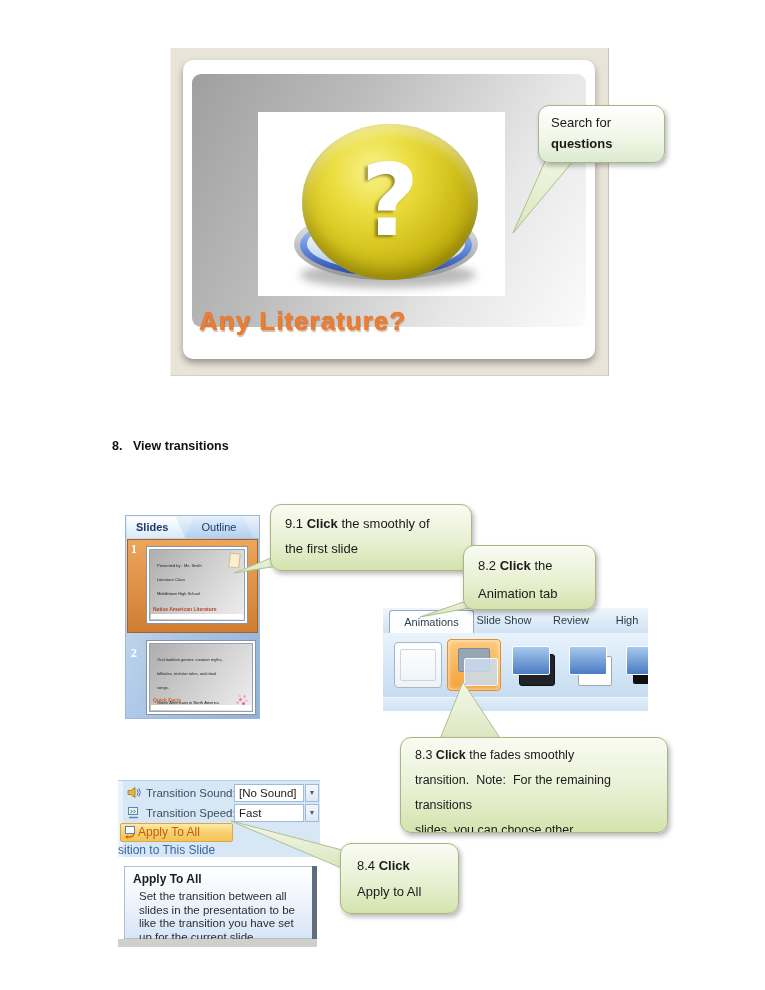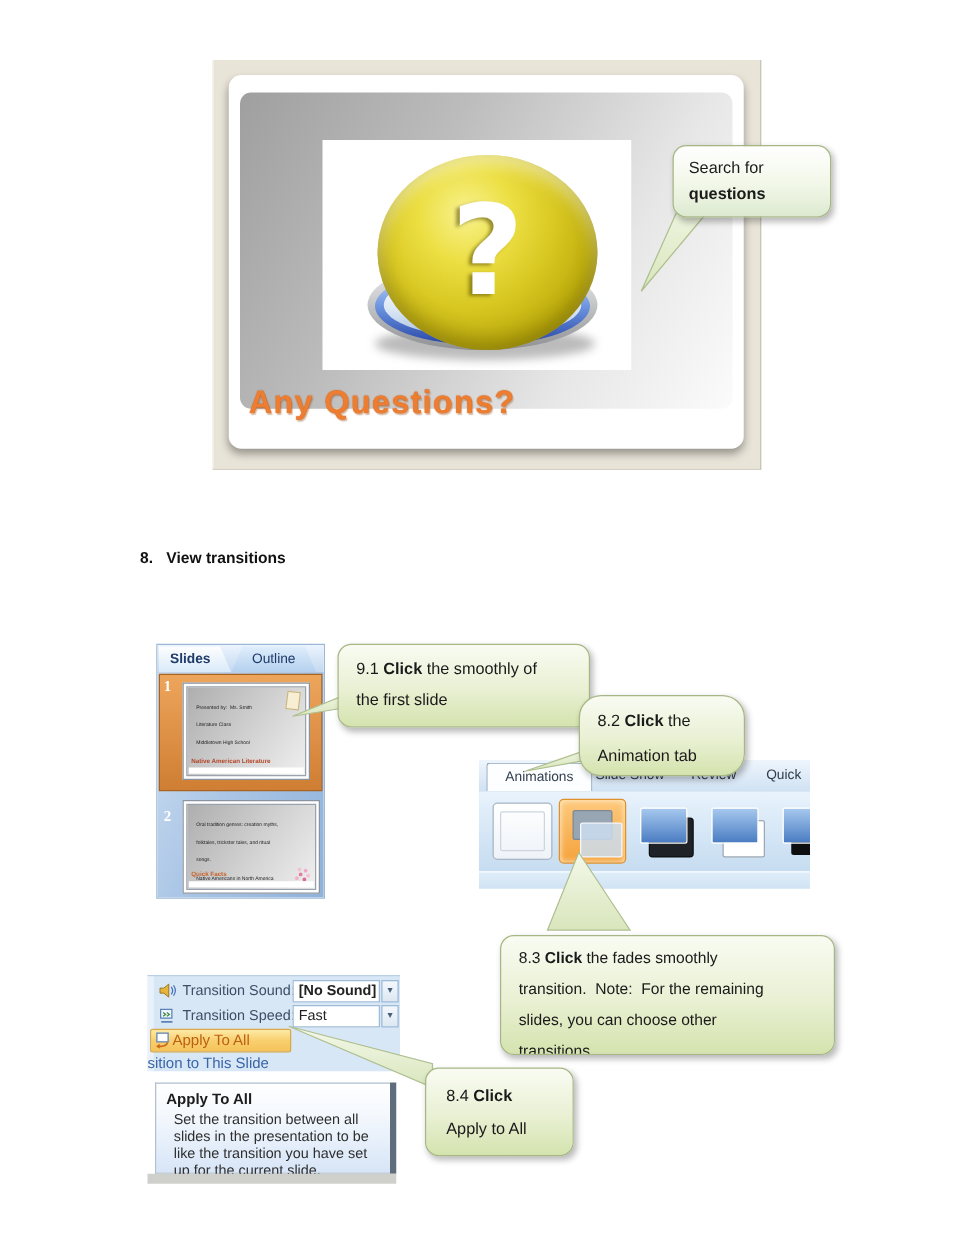--- a/index.html
+++ b/index.html
@@ -28,26 +28,26 @@
               box-shadow:inset 0 -8px 16px rgba(90,80,0,0.45),inset 0 8px 12px rgba(255,255,235,0.55);}
   .btn-glyph{left:302px;top:136px;width:176px;text-align:center;font-size:100px;line-height:130px;
              font-weight:800;color:#fff;font-family:"DejaVu Sans",sans-serif;
              text-shadow:-3px 2px 3px rgba(80,70,0,0.55);}
   .fig-title{left:199px;top:306px;font-size:26px;font-weight:bold;color:#ed7d31;letter-spacing:1px;
              text-shadow:1px 2px 1px rgba(150,70,10,0.35),0 0 1px #c55a11;}
 
   
   .co{background:linear-gradient(180deg,#f9fbf2 0%,#e9f0d3 55%,#d4e3ae 100%);
       border:1px solid #a6b785;border-radius:11px;box-shadow:2px 3px 5px rgba(0,0,0,0.28);
-      color:#1a1a1a;overflow:hidden;margin-top:11px;}
+      color:#1a1a1a;overflow:hidden;}
   .co .ln{white-space:pre;}
   .co-search{left:538px;top:105px;width:113px;height:50px;font-size:13px;line-height:21px;padding:6px 0 0 12px;
              background:linear-gradient(180deg,#ffffff 0%,#f2f7e8 55%,#dcead0 100%);}
   .co81{left:270px;top:504px;width:186px;height:59px;font-size:13px;line-height:25px;padding:6px 0 0 14px;}
-  .co82{left:463px;top:545px;width:117px;height:57px;font-size:13px;line-height:28px;padding:6px 0 0 14px;border-radius:18px;}
+  .co82{left:463px;top:545px;width:117px;height:57px;font-size:13px;line-height:28px;padding:6px 0 0 14px;}
   .co83{left:400px;top:737px;width:252px;height:89px;font-size:12.5px;line-height:25px;padding:5px 0 0 14px;}
   .co84{left:340px;top:843px;width:101px;height:60px;font-size:13px;line-height:26px;padding:9px 0 0 16px;}
 
   
   .heading{left:112px;top:439px;font-size:12.5px;font-weight:bold;color:#111;}
   .heading .hnum{display:inline-block;width:21px;}
 
   
   .spanel{left:125px;top:515px;width:133px;height:202px;overflow:hidden;border:1px solid #9db8d6;}
   .sp-head{left:0;top:0;width:133px;height:22px;background:linear-gradient(#ecf4fd,#c2d8f0);
@@ -113,21 +113,21 @@
   .tpanel{left:118px;top:780px;width:202px;height:76px;background:#d8e7f6;border-top:1px solid #b9cfe6;overflow:visible;}
   .tp-left{left:0;top:0;width:5px;height:76px;background:rgba(255,255,255,0.45);}
   .tp-label{font-size:11.5px;color:#3d4f66;line-height:18px;}
   .tp-lab1{left:28px;top:3px;}
   .tp-lab2{left:28px;top:23px;}
   .tp-icon{width:15px;height:15px;}
   .tp-ic1{left:8px;top:4px;}
   .tp-ic2{left:8px;top:24px;}
   .dd{height:18px;background:#fff;border:1px solid #9fbbd8;box-sizing:border-box;
       font-size:11.5px;color:#222;line-height:16px;padding-left:4px;}
-  .dd1{left:116px;top:3px;width:70px;font-weight:bold;}
+  .dd1{left:116px;top:3px;width:70px;}
   .dd2{left:116px;top:23px;width:70px;}
   .dda{width:14px;height:18px;background:linear-gradient(#f4f8fc,#dde8f2);border:1px solid #9fbbd8;box-sizing:border-box;
        font-size:7px;color:#47607e;line-height:16px;text-align:center;}
   .dda1{left:187px;top:3px;}
   .dda2{left:187px;top:23px;}
   .applybtn{left:2px;top:42px;width:113px;height:19px;background:linear-gradient(#fdeaa6,#f8cf6f 50%,#f5c35a);
             border:1px solid #d8a948;border-radius:2px;box-sizing:border-box;
             font-size:12px;color:#bd5f12;line-height:16px;white-space:nowrap;}
   .applybtn svg{vertical-align:-3px;margin:0 1px 0 2px;}
   .grouplab{left:0px;top:62px;font-size:12px;color:#3a66a8;white-space:nowrap;}
@@ -152,21 +152,21 @@
   <div class="abs fig-frame"></div>
   <div class="abs fig-card"></div>
   <div class="abs fig-slide"></div>
   <div class="abs fig-photo"></div>
   <div class="abs btn-shadow"></div>
   <div class="abs btn-base-silver"></div>
   <div class="abs btn-base-blue"></div>
   <div class="abs btn-base-inner"></div>
   <div class="abs btn-yellow"></div>
   <div class="abs btn-glyph">?</div>
-  <div class="abs fig-title">Any Questions?</div>
+  <div class="abs fig-title">Any Literature?</div>
 
   <div class="abs heading">
     <span class="hnum">8.</span><span>View transitions</span>
   </div>
 
   <div class="abs spanel">
     <div class="abs sp-head"></div>
     <div class="abs sp-tab1">Slides</div>
     <div class="abs sp-tab2">Outline</div>
     <div class="abs sp-body"></div>
@@ -201,21 +201,21 @@
       <div class="ttitle" style="color:#c8622a">Quick Facts</div>
       <div class="tstrip"></div>
     </div>
   </div>
 
   <div class="abs ribbon">
     <div class="abs rb-tabs"></div>
     <div class="abs rb-tab-active">Animations</div>
     <div class="abs rb-tab rb-tab-ss">Slide Show</div>
     <div class="abs rb-tab rb-tab-rv">Review</div>
-    <div class="abs rb-tab rb-tab-vw">Quick</div>
+    <div class="abs rb-tab rb-tab-vw">High</div>
     <div class="abs rb-gallery"></div>
     <div class="abs gsel"></div>
     <div class="abs gitem gi1">
         <div class="pg"></div>
       </div>
     <div class="abs gitem gi2">
       <div class="rect-back-gray"></div>
         <div class="rect-front-fade"></div>
     </div>
     <div class="abs gitem gi3">
@@ -294,22 +294,22 @@
   </div>
 
   <div class="abs co co82">
     <div class="ln"><span>8.2 </span><b>Click</b><span> the</span></div>
     <div class="ln">Animation tab</div>
   </div>
 
   <div class="abs co co83">
     <div class="ln"><span>8.3 </span><b>Click</b><span> the fades smoothly</span></div>
     <div class="ln">transition.  Note:  For the remaining</div>
+    <div class="ln">transitions</div>
     <div class="ln">slides, you can choose other</div>
-    <div class="ln">transitions</div>
   </div>
 
   <div class="abs co co84">
     <div class="ln"><span>8.4 </span><b>Click</b></div>
     <div class="ln">Apply to All</div>
   </div>
 
 </div>
 
 </body></html>

